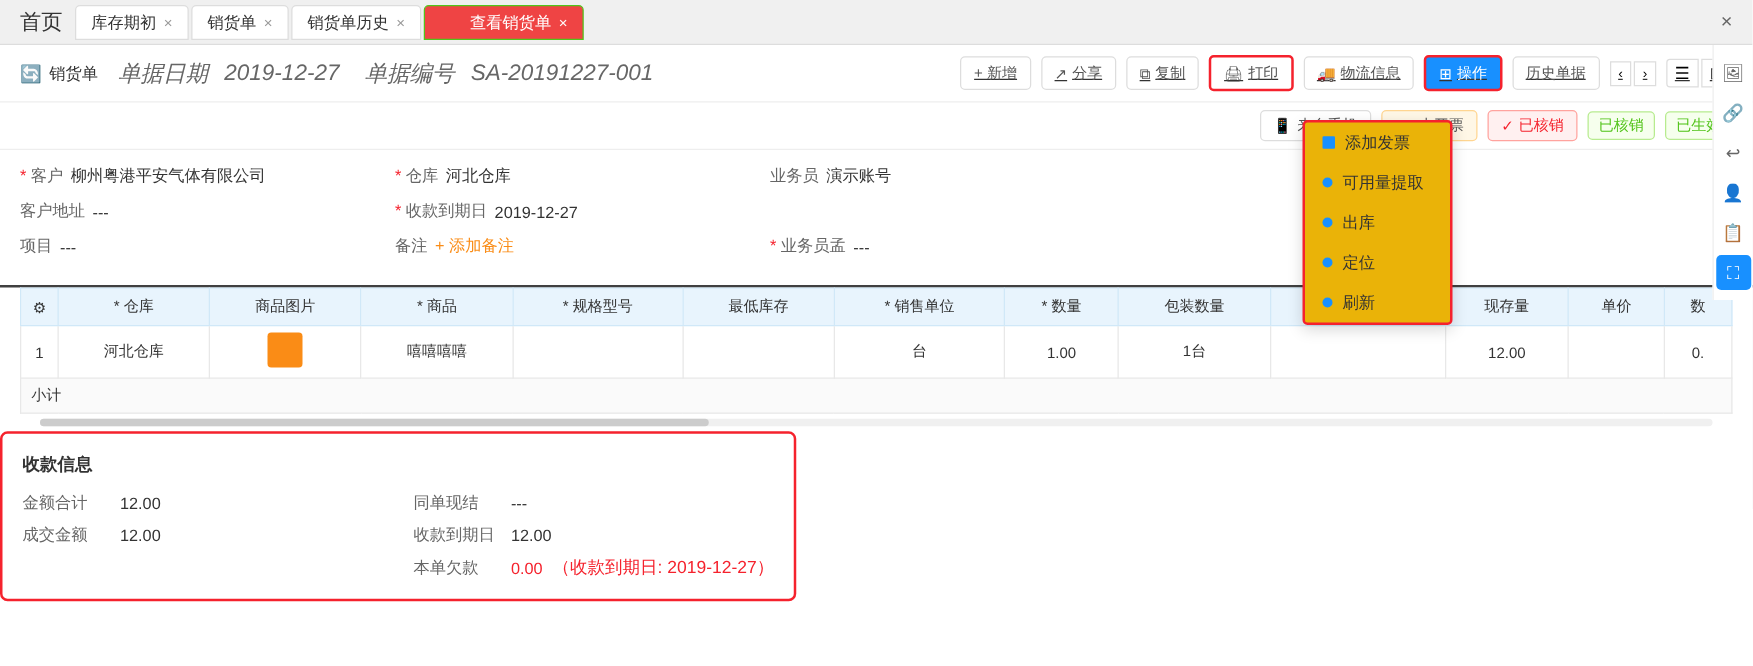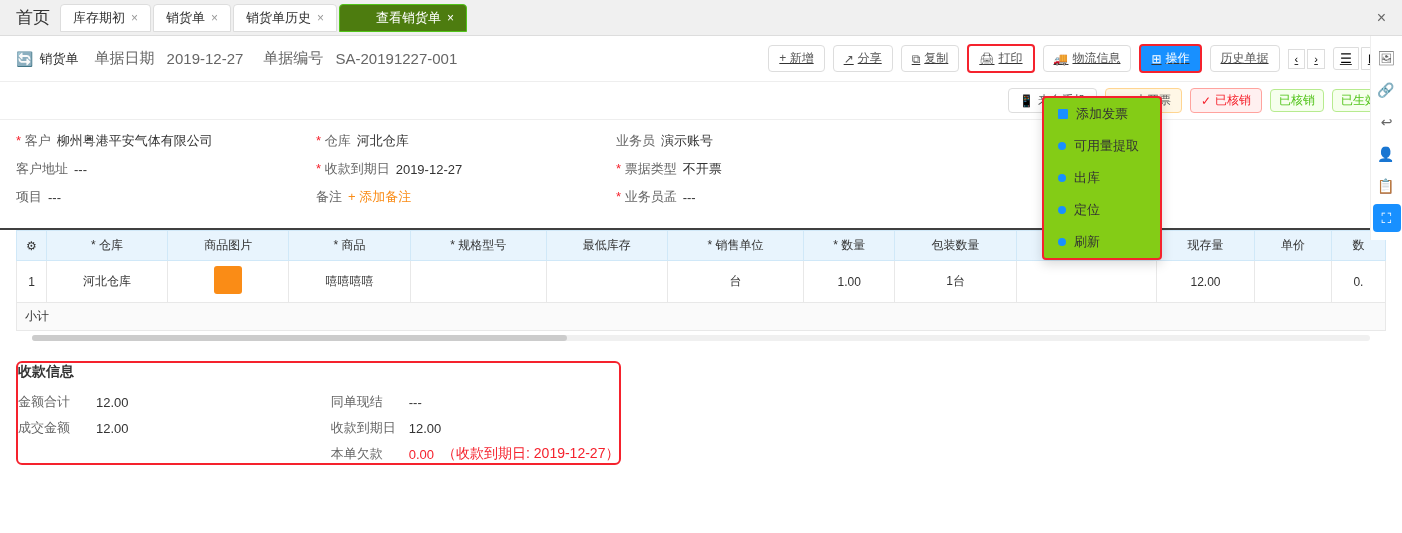--- a/index.html
+++ b/index.html
@@ -8,38 +8,38 @@
     
     .tab-bar {
       display: flex; align-items: center; background: #f0f0f0; border-bottom: 1px solid #ddd;
       height: 36px; padding: 0 8px; gap: 2px;
     }
     .tab {
       display: flex; align-items: center; padding: 0 12px; height: 28px; background: #fff;
       border: 1px solid #ddd; border-radius: 4px 4px 0 0; cursor: pointer; gap: 6px;
       font-size: 13px; white-space: nowrap;
     }
-    .tab.active { background: #4d7c0f; color: #fff; border-color: #52c41a; padding-left: 36px; }
+    .tab.active { background: #ef4444; color: #fff; border-color: #52c41a; padding-left: 36px; }
     .tab .close { color: #999; font-size: 12px; cursor: pointer; }
     .tab.active .close { color: #fff; }
     .tab-home { background: transparent; border: none; cursor: pointer; font-size: 17px; color: #333; padding: 0 8px; }
     .tab-spacer { flex: 1; }
     .win-close { background: none; border: none; cursor: pointer; font-size: 16px; color: #666; padding: 4px 8px; }
     
     
     .main-content { background: #fff; min-height: calc(533px - 36px); }
     
     
     .doc-header {
       display: flex; align-items: center; padding: 8px 16px; border-bottom: 1px solid #eee;
       gap: 16px;
     }
     .doc-title { display: flex; align-items: center; gap: 6px; font-weight: 500; color: #333; }
     .doc-icon { color: #1890ff; font-size: 14px; }
-    .doc-meta { display: flex; align-items: center; gap: 20px; color: #666; font-size: 15px; }
+    .doc-meta { display: flex; align-items: center; gap: 20px; color: #666; font-size: 18px; font-style: italic; }
     .doc-meta span { display: flex; align-items: center; gap: 4px; }
     .doc-actions { margin-left: auto; display: flex; align-items: center; gap: 8px; text-decoration: underline; }
     .btn-action {
       display: flex; align-items: center; gap: 4px; padding: 4px 10px; border: 1px solid #ddd;
       border-radius: 4px; background: #fff; cursor: pointer; font-size: 12px; color: #555;
       white-space: nowrap;
     }
     .btn-action.active-op { background: #1890ff; color: #fff; border-color: #1890ff; }
     .btn-action.red-border { border: 2px solid #f5222d; }
     .btn-status-green { background: #f6ffed; color: #52c41a; border: 1px solid #b7eb8f; border-radius: 4px; padding: 2px 8px; font-size: 12px; }
@@ -82,33 +82,33 @@
     .data-table td {
       border: 1px solid #e8e8e8; padding: 5px 8px; text-align: center;
       background: #fff; white-space: nowrap;
     }
     .data-table tr.subtotal td { background: #fafafa; font-weight: 500; }
     .gear-col { width: 30px; }
     .img-placeholder { width: 28px; height: 28px; background: #fa8c16; display: inline-block; border-radius: 3px; }
     
     
     .payment-section {
-      margin: 16px; border: 2px solid #f5222d; border-radius: 6px; 
+      margin: 0; border: 2px solid #f5222d; border-radius: 6px; padding: 16px;
       display: inline-block; min-width: 500px; background: #fff;
     }
     .payment-title { font-weight: bold; font-size: 14px; margin-bottom: 12px; color: #333; }
     .payment-grid { display: grid; grid-template-columns: 1fr 1fr; gap: 8px 24px; }
     .payment-row { display: flex; align-items: center; gap: 8px; }
     .payment-label { color: #666; min-width: 70px; }
     .payment-value { color: #333; font-weight: 500; }
     .payment-value.red { color: #f5222d; }
     
     
     .dropdown-menu {
-      position: absolute; background: #84cc16; border: 2px solid #f5222d; border-radius: 4px;
+      position: absolute; background: #eab308; border: 2px solid #f5222d; border-radius: 4px;
       box-shadow: 0 4px 12px rgba(0,0,0,0.15); min-width: 120px; z-index: 100;
       top: 96px; right: 240px;
     }
     .dropdown-item {
       display: flex; align-items: center; gap: 8px; padding: 7px 14px;
       cursor: pointer; font-size: 13px; color: #333;
     }
     .dot-blue { width: 8px; height: 8px; border-radius: 50%; background: #1890ff; }
     .icon-square { width: 10px; height: 10px; background: #1890ff; border-radius: 1px; }
     
@@ -243,24 +243,20 @@
         </div>
       </div>
       <div class="form-row">
         <div class="form-field">
           <span class="form-label">客户地址</span>
           <span class="form-value">---</span>
         </div>
         <div class="form-field">
           <span class="form-label required">收款到期日</span>
           <span class="form-value">2019-12-27</span>
-        </div>
-        <div class="form-field">
-          <span class="form-label required">票据类型</span>
-          <span class="form-value">不开票</span>
         </div>
       </div>
       <div class="form-row">
         <div class="form-field">
           <span class="form-label">项目</span>
           <span class="form-value">---</span>
         </div>
         <div class="form-field">
           <span class="form-label">备注</span>
           <span class="add-note">+ 添加备注</span>

